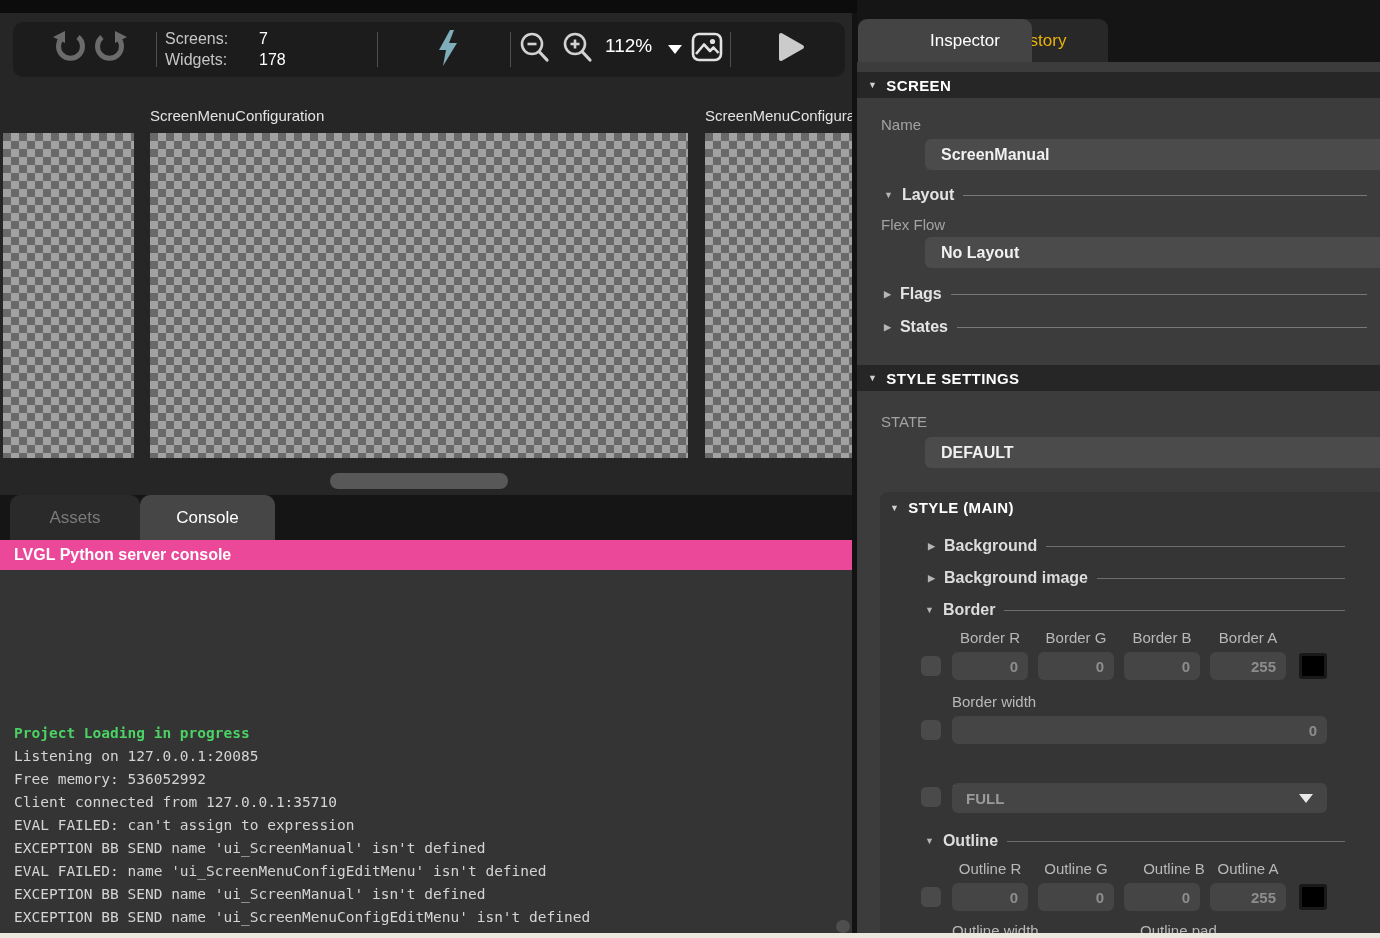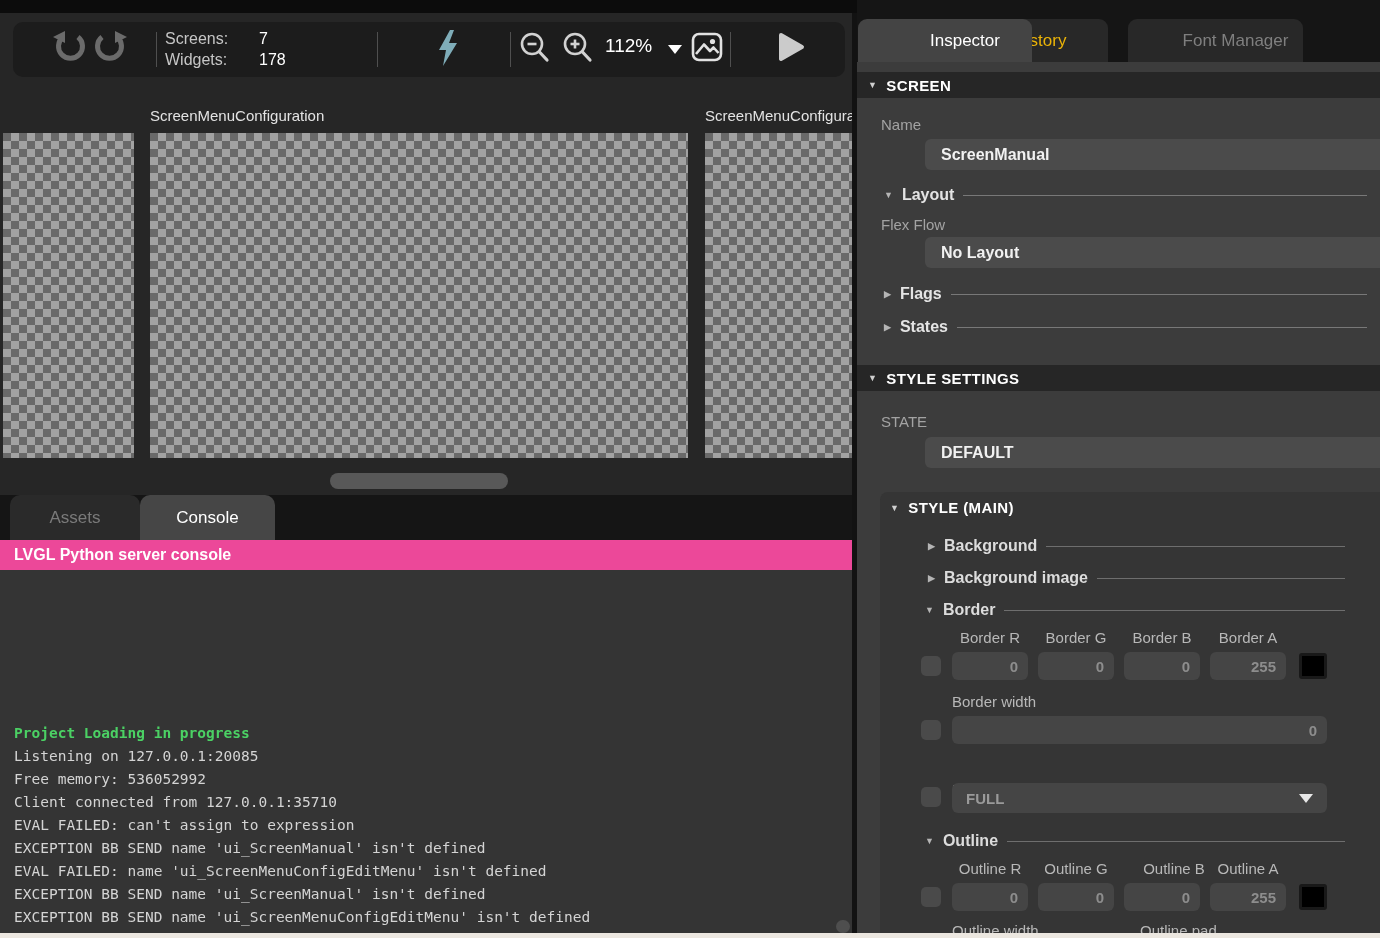--- a/index.html
+++ b/index.html
@@ -207,23 +207,20 @@
 
   <div class="v-divider"></div>
 
   <div class="insp-top-bg"></div>
   <div class="itab itab-inspector">
     <span>Inspector</span>
   </div>
   <div class="itab itab-history">
     <span>History</span>
   </div>
-  <div class="itab itab-fontmgr">
-    <span>Font Manager</span>
-  </div>
 
   <div class="inspector">
 
     <div class="sec-header" style="top:10px;">
       <span class="arrow">▼</span>
       <span>SCREEN</span>
     </div>
 
     <div class="panel-label" style="left:24px;top:54px;">Name</div>
     <div class="field" style="left:24px;top:77px;width:486px;height:31px;">

